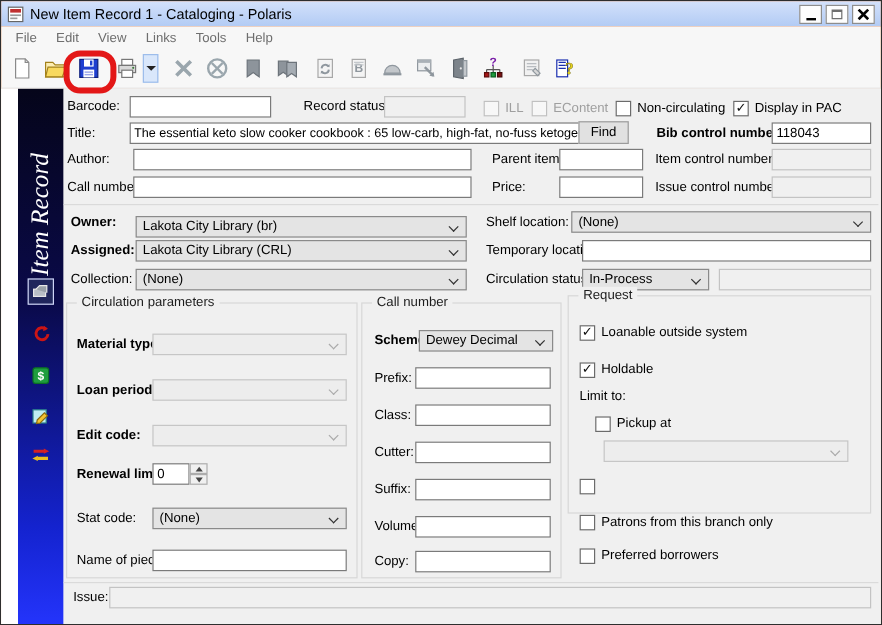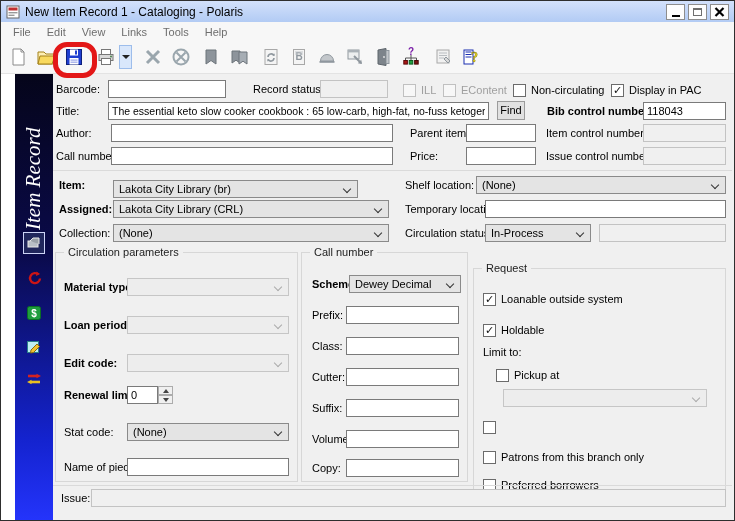--- a/index.html
+++ b/index.html
@@ -269,42 +269,42 @@
         <span class="cb"></span>
         <span class="lbl" style="position:static;height:auto;line-height:13px">Non-circulating</span>
       </div>
       <div class="cbrow" style="left:558px;top:8px">
         <span class="cb">✓</span>
         <span class="lbl" style="position:static;height:auto;line-height:13px">Display in PAC</span>
       </div>
 
       <span class="lbl" style="left:3px;top:28px">Title:</span>
       <input class="inp" style="left: 55px; top: 28px; width: 381px; font-size: 10.5px;" value="The essential keto slow cooker cookbook : 65 low-carb, high-fat, no-fuss ketogenic recipes">
-      <div class="btn" style="left:444px;top:27px;width:28px">Find</div>
+      <div class="btn" style="left:429px;top:27px;width:42px">Find</div>
       <span class="lbl b" style="left:494px;top:28px">Bib control number:</span>
       <input class="inp" style="left: 590px; top: 28px; width: 83px;" value="118043">
 
       <span class="lbl" style="left:3px;top:50px">Author:</span>
       <input class="inp" style="left: 58px; top: 50px; width: 282px;">
       <span class="lbl" style="left:357px;top:50px">Parent item:</span>
       <input class="inp" style="left: 413px; top: 50px; width: 70px;">
       <span class="lbl" style="left:493px;top:50px">Item control number:</span>
       <input class="inp dis" style="left: 590px; top: 50px; width: 83px;" readonly="">
 
       <span class="lbl" style="left:3px;top:73px">Call number:</span>
       <input class="inp" style="left: 58px; top: 73px; width: 282px;">
       <span class="lbl" style="left:357px;top:73px">Price:</span>
       <input class="inp" style="left: 413px; top: 73px; width: 70px;">
       <span class="lbl" style="left:493px;top:73px">Issue control number:</span>
       <input class="inp dis" style="left: 590px; top: 73px; width: 83px;" readonly="">
 
       <div class="hline" style="left:0;top:96px;width:679px"></div>
 
-      <span class="lbl b" style="left:6px;top:102px">Item:</span>
-      <div class="dd" style="left:60px;top:106px;width:245px">
+      <span class="lbl b" style="left:6px;top:102px">Owner:</span>
+      <div class="dd" style="left:60px;top:106px;width:276px">
           <span>Lakota City Library (br)</span>
         </div>
       <span class="lbl" style="left:352px;top:102px">Shelf location:</span>
       <div class="dd" style="left:423px;top:102px;width:250px">
           <span>(None)</span>
         </div>
 
       <span class="lbl b" style="left:6px;top:126px">Assigned:</span>
       <div class="dd" style="left:60px;top:126px;width:276px">
           <span>Lakota City Library (CRL)</span>
@@ -361,21 +361,21 @@
         <span class="lbl" style="left:10px;top:115px">Cutter:</span>
         <input class="inp" style="left: 44px; top: 115px; width: 113px;">
         <span class="lbl" style="left:10px;top:146px">Suffix:</span>
         <input class="inp" style="left: 44px; top: 146px; width: 113px;">
         <span class="lbl" style="left:10px;top:177px">Volume:</span>
         <input class="inp" style="left: 44px; top: 177px; width: 113px;">
         <span class="lbl" style="left:10px;top:206px">Copy:</span>
         <input class="inp" style="left: 44px; top: 206px; width: 113px;">
       </div>
 
-      <div class="grp" style="left:420px;top:194px;width:253px;height:230px">
+      <div class="grp" style="left:420px;top:172px;width:253px;height:182px">
         <span class="grp-title">Request</span>
         <div class="cbrow" style="left:9px;top:22px">
           <span class="cb">✓</span>
           <span class="lbl" style="position:static;height:auto;line-height:13px">Loanable outside system</span>
         </div>
         <div class="cbrow" style="left:9px;top:53px">
           <span class="cb">✓</span>
           <span class="lbl" style="position:static;height:auto;line-height:13px">Holdable</span>
         </div>
         <span class="lbl" style="left:9px;top:74px">Limit to:</span>

